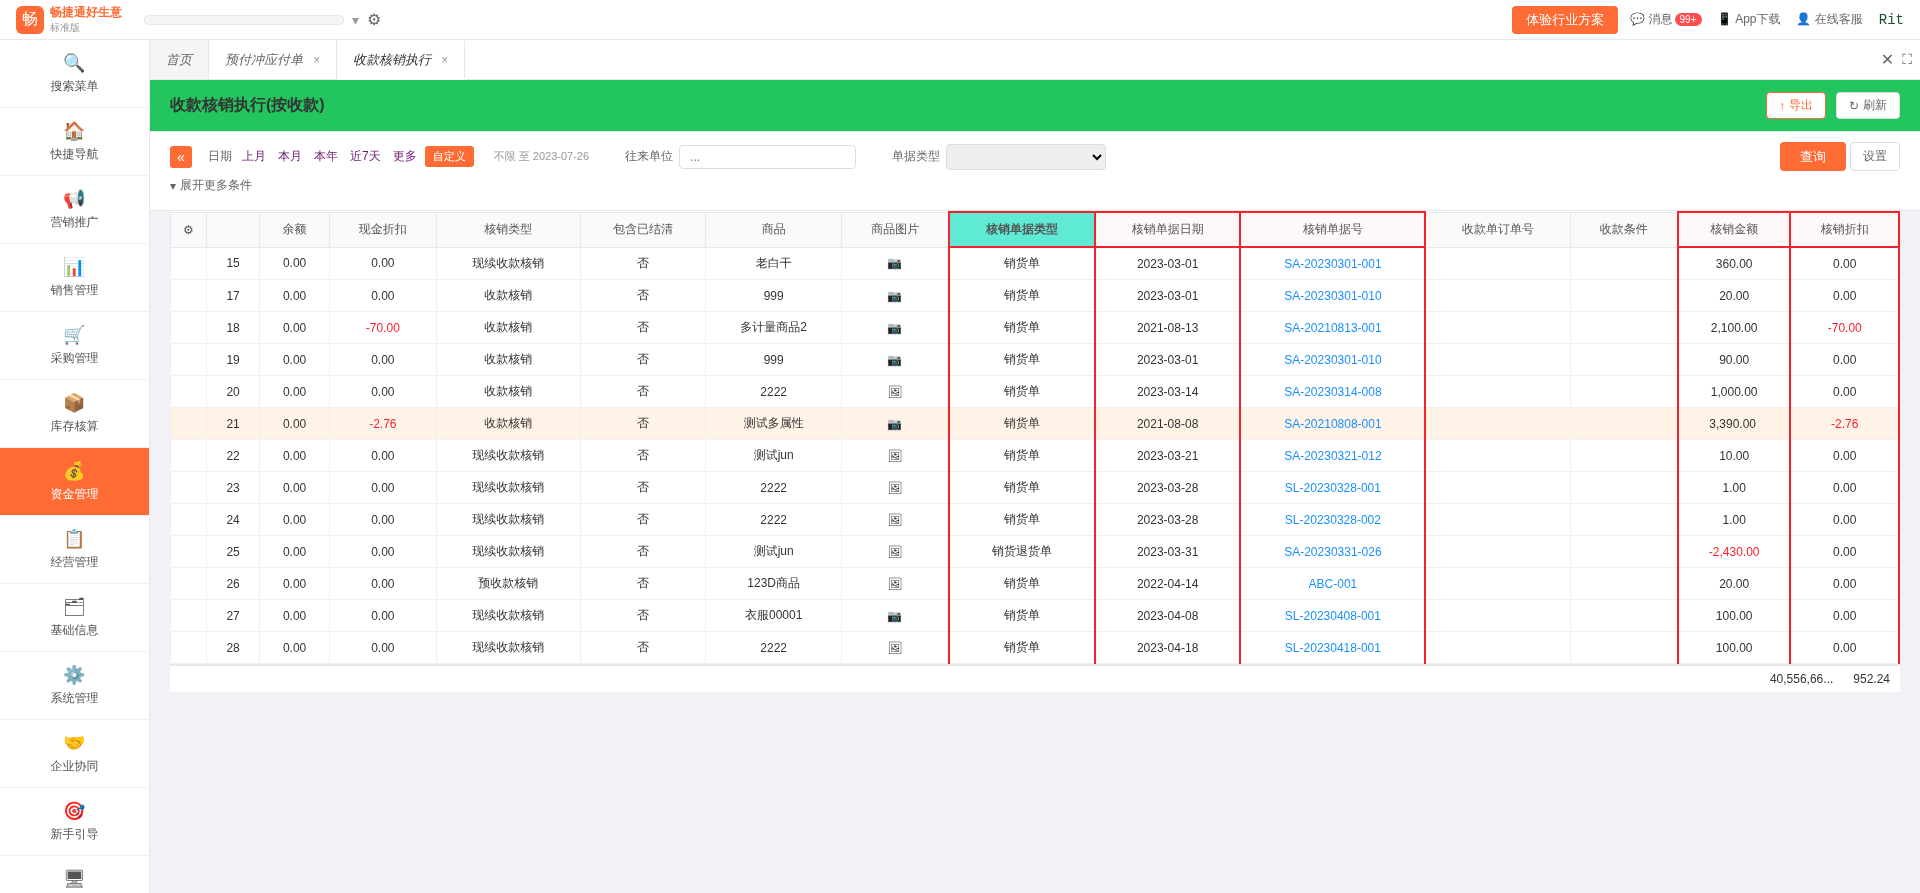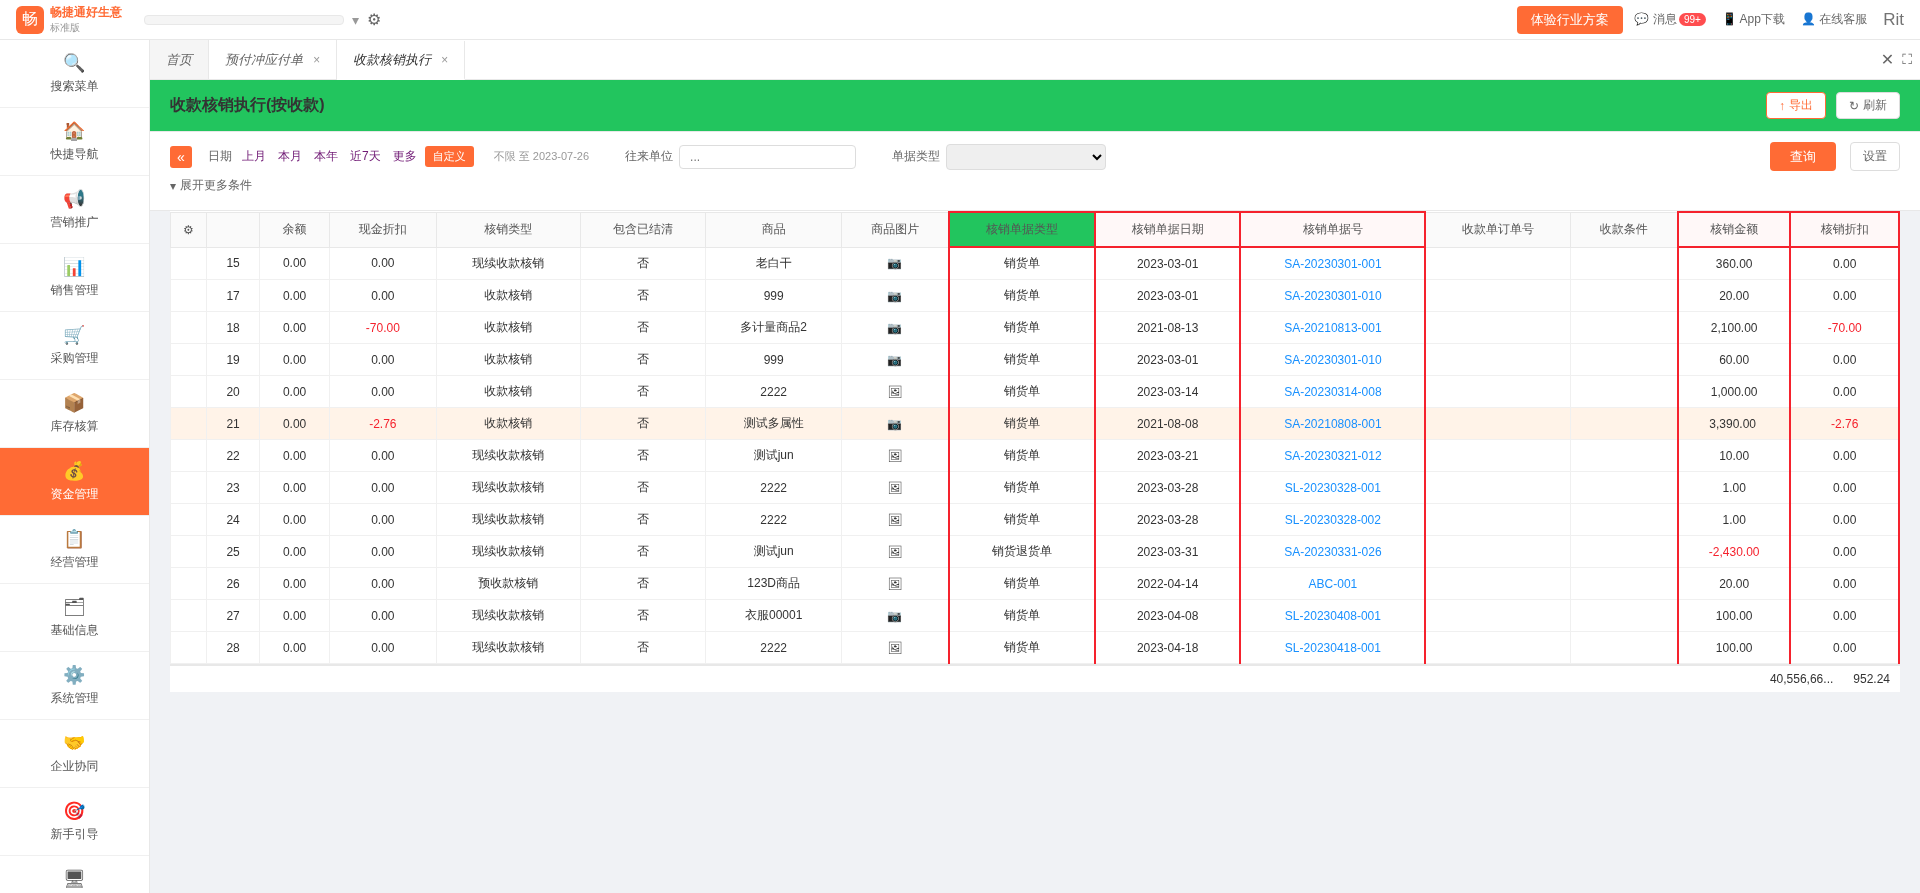--- a/index.html
+++ b/index.html
@@ -98,21 +98,21 @@
   <div class="top-bar-right">
     <span>
       💬 <span>消息</span><span class="badge">99+</span>
     </span>
     <span>
       📱 <span>App下载</span>
     </span>
     <span>
       👤 <span>在线客服</span>
     </span>
-    <span style="color:#737373;font-size:17px;">Rit</span>
+    <span style="color:#14532d;font-size:14px;font-family:Liberation Mono, monospace;">Rit</span>
   </div>
 </div>
 
 <div class="main-layout">
 
   <div class="sidebar">
     <div class="sidebar-item">
       <span class="icon">🔍</span>
       <span>搜索菜单</span>
     </div>
@@ -221,21 +221,21 @@
           <div class="filter-item" style="margin-left:20px;">
             <span class="filter-label">往来单位</span>
             <input class="filter-input" placeholder="..." style="">
           </div>
           <div class="filter-item" style="margin-left:20px;">
             <span class="filter-label">单据类型</span>
             <select class="filter-select">
               <option></option>
             </select>
           </div>
-          <div style="margin-left:auto;display:flex;gap:14px;">
+          <div style="margin-left:auto;display:flex;gap:4px;">
             <button class="btn-query">查询</button>
             <button class="btn-setting">设置</button>
           </div>
         </div>
         <div class="expand-btn">
           <span>▾</span>
           <span>展开更多条件</span>
         </div>
       </div>
 
@@ -244,21 +244,21 @@
           <thead>
             <tr>
               <th class="col-settings">⚙</th>
               <th></th>
               <th>余额</th>
               <th>现金折扣</th>
               <th>核销类型</th>
               <th>包含已结清</th>
               <th>商品</th>
               <th>商品图片</th>
-              <th style="border:2px solid #f5222d;background:#22c55e;">核销单据类型</th>
+              <th style="border:2px solid #f5222d;background:#5eead4;font-weight:bold;">核销单据类型</th>
               <th style="border:2px solid #f5222d;background:#fff8f8;">核销单据日期</th>
               <th style="border:2px solid #f5222d;background:#fff8f8;">核销单据号</th>
               <th>收款单订单号</th>
               <th>收款条件</th>
               <th style="border:2px solid #f5222d;background:#fff8f8;">核销金额</th>
               <th style="border:2px solid #f5222d;background:#fff8f8;">核销折扣</th>
             </tr>
           </thead>
           <tbody id="table-body">
           <tr>
@@ -319,21 +319,21 @@
                 <td>0.00</td>
                 <td>收款核销</td>
                 <td>否</td>
                 <td>999</td>
                 <td>📷</td>
                 <td style="border-left: 2px solid rgb(245, 34, 45); border-right: 2px solid rgb(245, 34, 45);">销货单</td>
                 <td style="border-left: 2px solid rgb(245, 34, 45); border-right: 2px solid rgb(245, 34, 45);">2023-03-01</td>
                 <td class="text-link" style="border-left: 2px solid rgb(245, 34, 45); border-right: 2px solid rgb(245, 34, 45);">SA-20230301-010</td>
                 <td></td>
                 <td></td>
-                <td style="border-left: 2px solid rgb(245, 34, 45); border-right: 2px solid rgb(245, 34, 45);">60.00</td>
+                <td style="border-left: 2px solid rgb(245, 34, 45); border-right: 2px solid rgb(245, 34, 45);">90.00</td>
                 <td style="border-left: 2px solid rgb(245, 34, 45); border-right: 2px solid rgb(245, 34, 45);">0.00</td>
               </tr>
               <tr>
                 <td></td>
                 <td>20</td>
                 <td>0.00</td>
                 <td>0.00</td>
                 <td>收款核销</td>
                 <td>否</td>
                 <td>2222</td>

